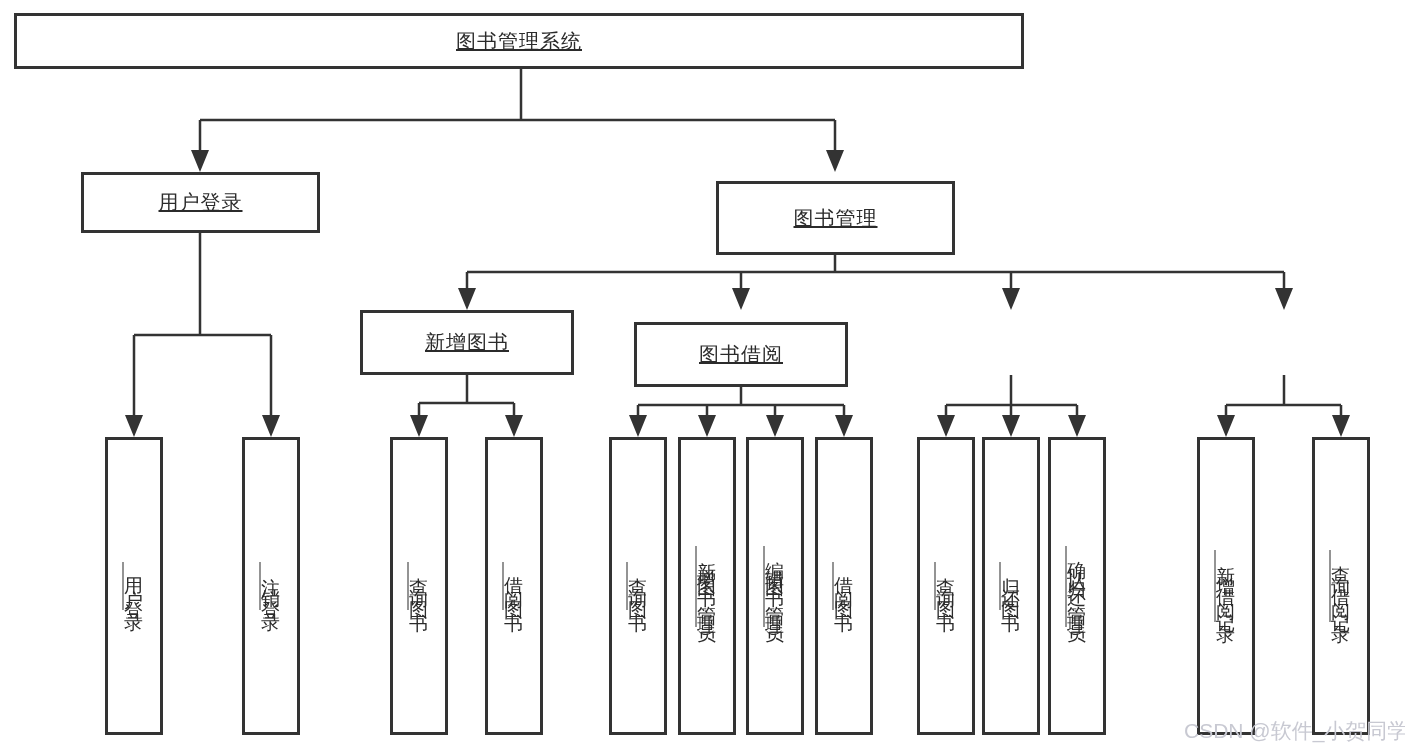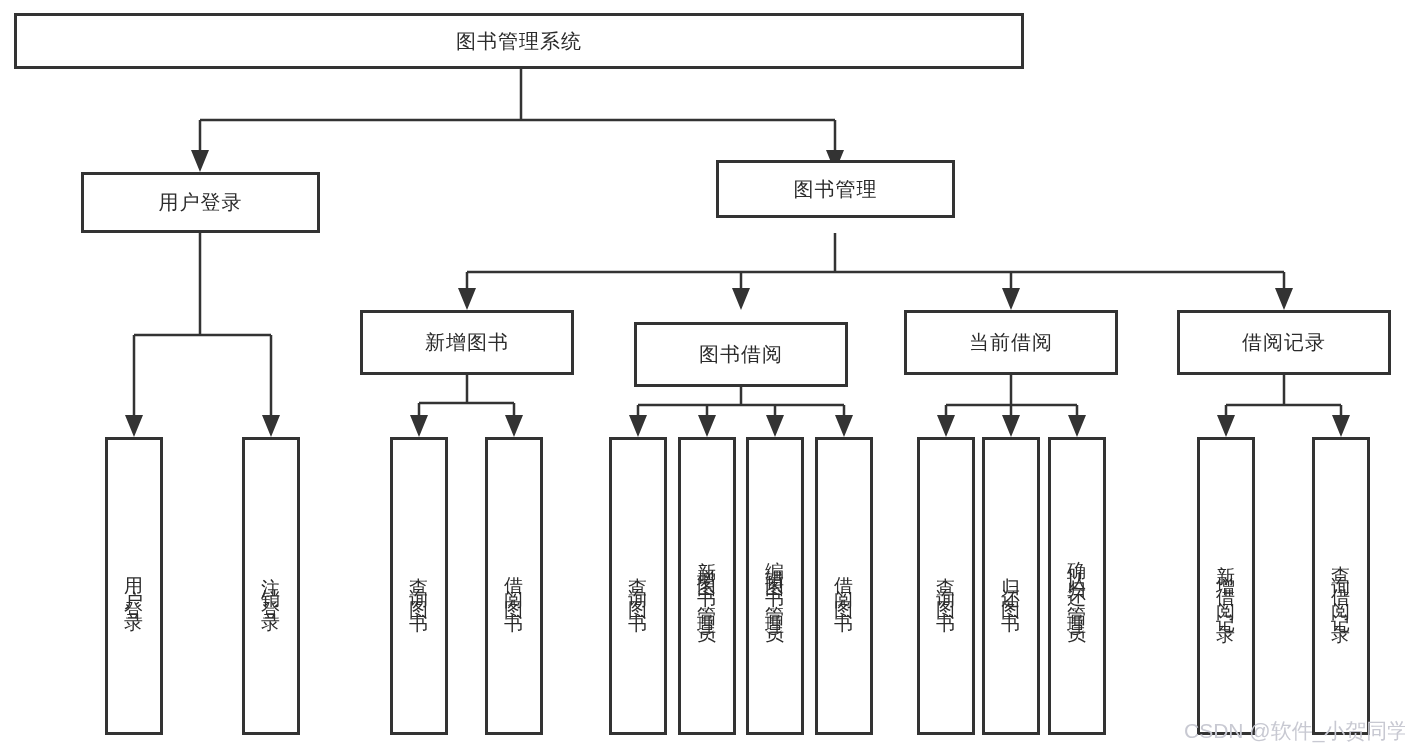--- a/index.html
+++ b/index.html
@@ -13,21 +13,21 @@
     font-family:"Liberation Sans","DejaVu Sans",sans-serif;
     color:var(--text);
   }
   #stage{position:absolute;left:0;top:0;width:1405px;height:747px;}
   #connectors{position:absolute;left:0;top:0;width:1405px;height:747px;}
   #connectors path.l{stroke:var(--line);stroke-width:2.5;fill:none;}
   #connectors path.a{fill:var(--line);stroke:none;}
   .box{
     position:absolute;box-sizing:border-box;background:#ffffff;
     border:3px solid var(--line);
-    display:flex;align-items:center;justify-content:center;
+    display:flex;align-items:center;justify-content:center;text-decoration:underline;
   }
   .hbox{font-size:20px;letter-spacing:1px;}
   .vbox{width:58px;height:298px;}
   .vtext{
     writing-mode:vertical-rl;
     line-height:1;
     font-size:19px;
     letter-spacing:12px;
     white-space:nowrap;
   }
@@ -59,35 +59,29 @@
                        M1217 415 H1235 L1226 437 Z  M1332 415 H1350 L1341 437 Z"></path>
   </svg>
 
   <div class="box hbox" style="left:14px;top:13px;width:1010px;height:56px">
     <span>图书管理系统</span>
   </div>
 
   <div class="box hbox" style="left:81px;top:172px;width:239px;height:61px">
     <span>用户登录</span>
   </div>
-  <div class="box hbox" style="left:716px;top:160px;width:239px;height:58px">
+  <div class="box hbox" style="left:716px;top:181px;width:239px;height:74px">
     <span>图书管理</span>
   </div>
 
   <div class="box hbox" style="left:360px;top:310px;width:214px;height:65px">
     <span>新增图书</span>
   </div>
   <div class="box hbox" style="left:634px;top:322px;width:214px;height:65px">
     <span>图书借阅</span>
-  </div>
-  <div class="box hbox" style="left:904px;top:310px;width:214px;height:65px">
-    <span>当前借阅</span>
-  </div>
-  <div class="box hbox" style="left:1177px;top:310px;width:214px;height:65px">
-    <span>借阅记录</span>
   </div>
 
   <div class="box vbox" style="left:105px;top:437px">
     <span class="vtext">用户登录</span>
   </div>
   <div class="box vbox" style="left:242px;top:437px">
     <span class="vtext">注销登录</span>
   </div>
 
   <div class="box vbox" style="left:390px;top:437px">

